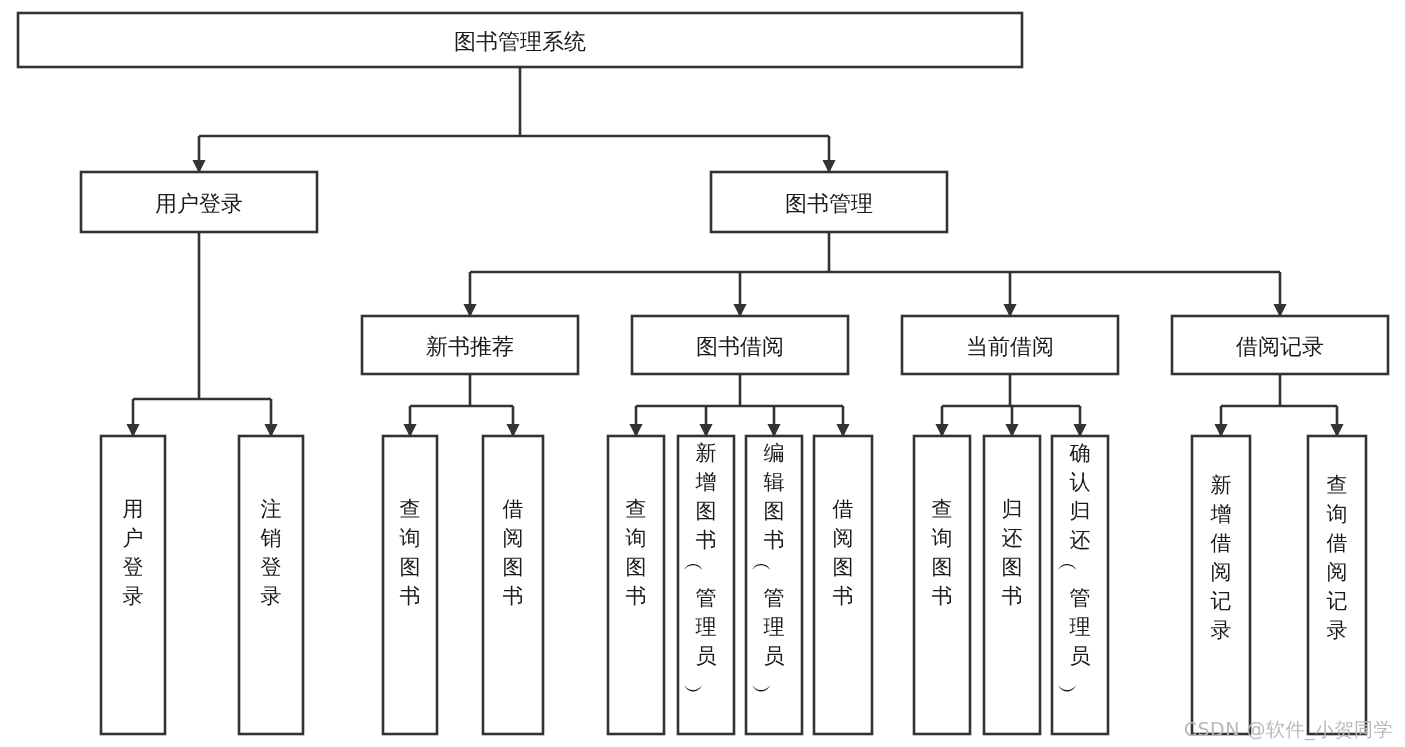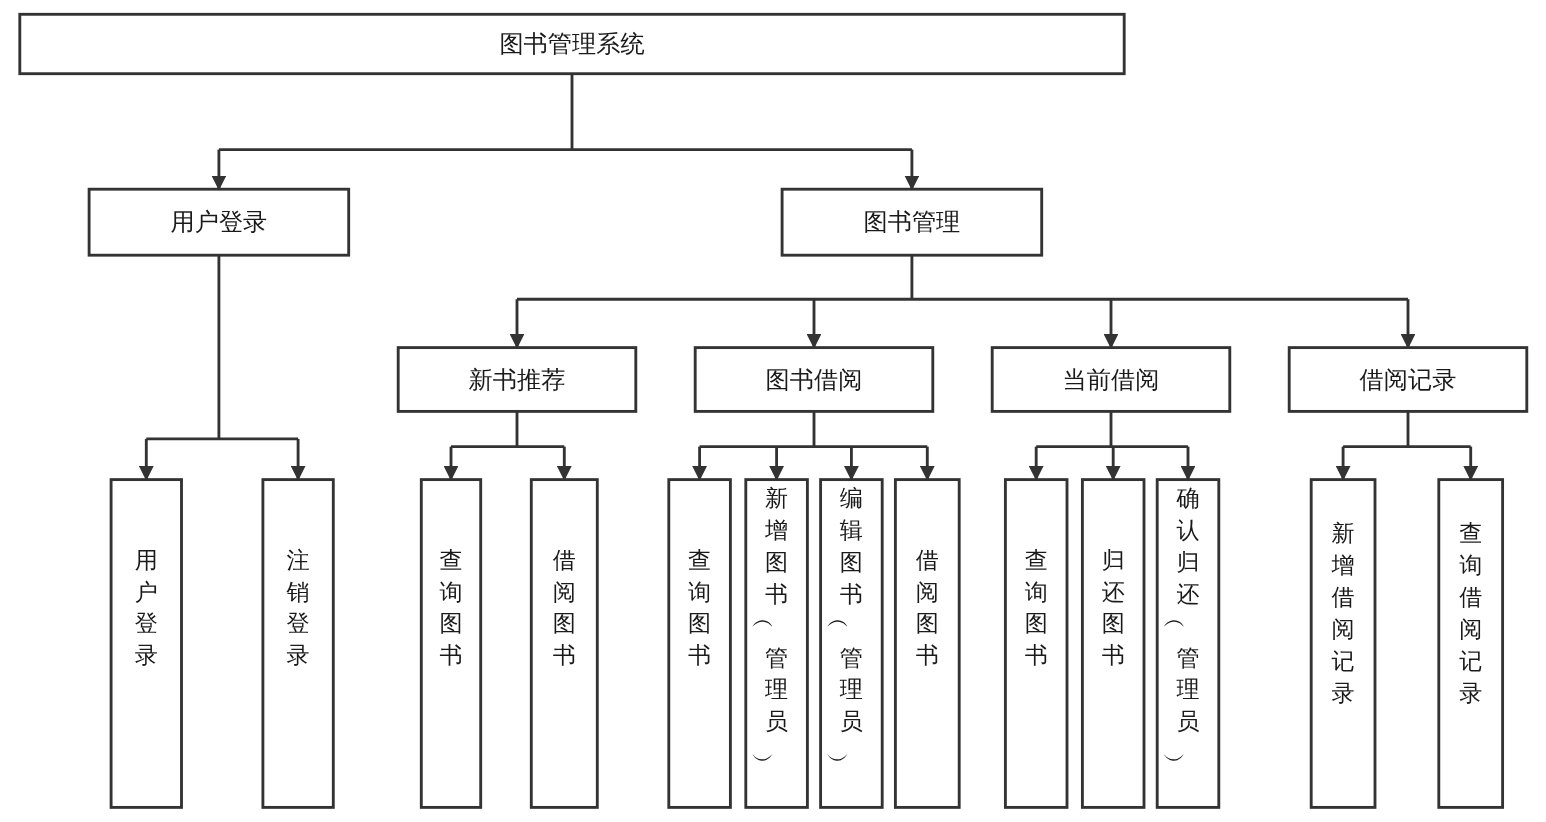--- a/index.html
+++ b/index.html
@@ -207,13 +207,14 @@
         <rect class="node-box" x="1192" y="436" width="58" height="298"></rect>
         <text class="leaf-label vertical-text" x="1221" y="492"><tspan x="1221" dy="0">新</tspan><tspan x="1221" dy="29">增</tspan><tspan x="1221" dy="29">借</tspan><tspan x="1221" dy="29">阅</tspan><tspan x="1221" dy="29">记</tspan><tspan x="1221" dy="29">录</tspan></text>
       </g>
       <g>
         <rect class="node-box" x="1308" y="436" width="58" height="298"></rect>
         <text class="leaf-label vertical-text" x="1337" y="492"><tspan x="1337" dy="0">查</tspan><tspan x="1337" dy="29">询</tspan><tspan x="1337" dy="29">借</tspan><tspan x="1337" dy="29">阅</tspan><tspan x="1337" dy="29">记</tspan><tspan x="1337" dy="29">录</tspan></text>
       </g>
     </g>
   </svg>
 
+  <div class="watermark-text">CSDN @软件_小贺同学</div>
 </div>
 
 </body></html>

